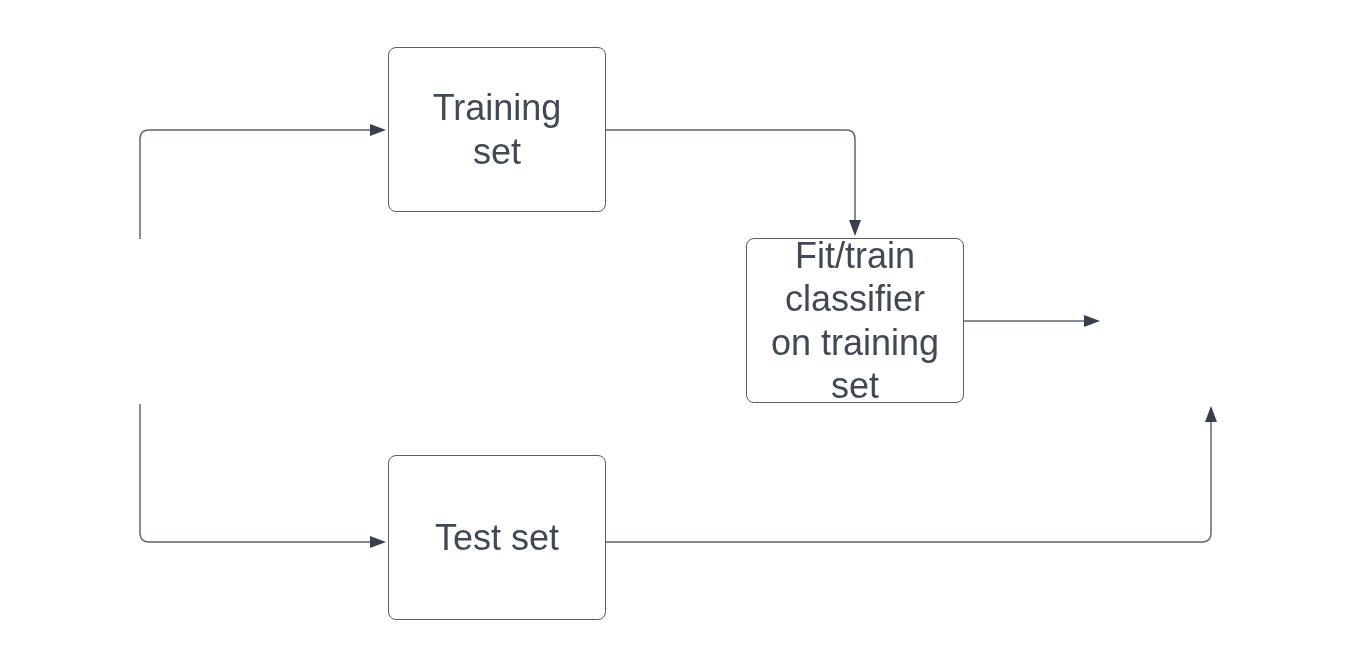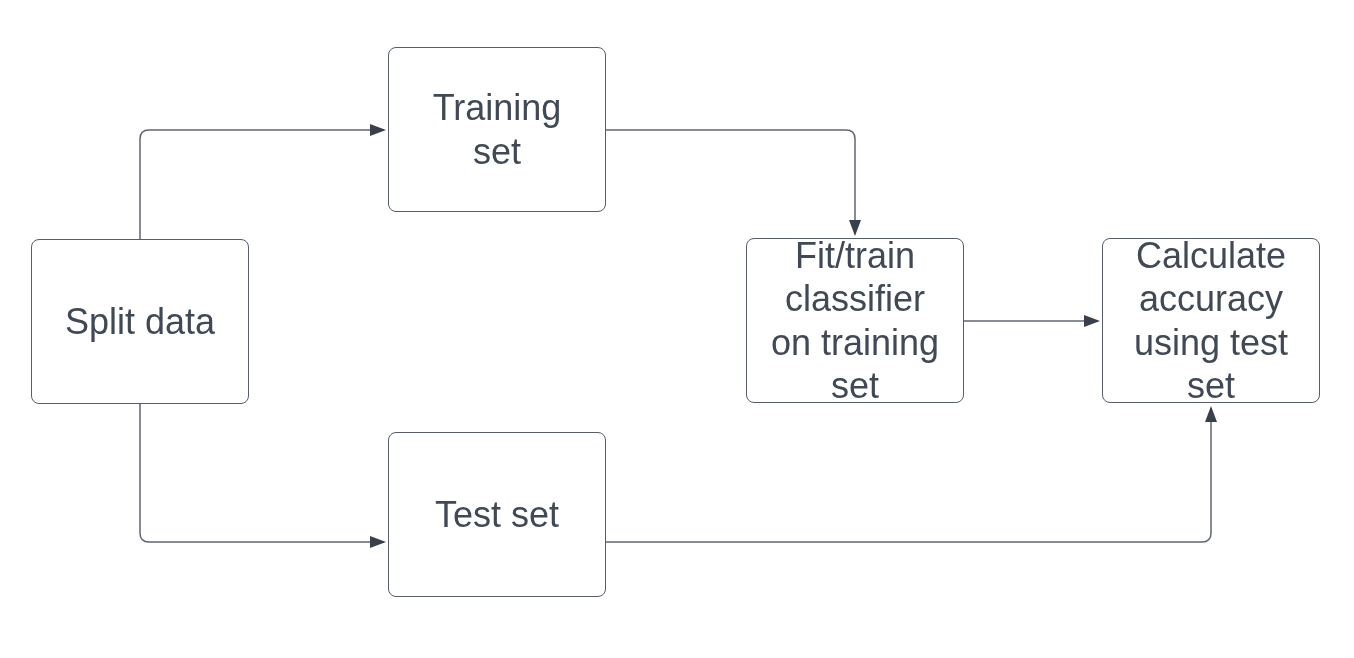--- a/index.html
+++ b/index.html
@@ -38,21 +38,21 @@
     color: #414955;
     font-size: 36px;
     line-height: 1.2;
   }
   .node .label {
     display: inline-block;
     max-width: 185px;
   }
   .n-split    { left: 31px;   top: 239px; }
   .n-training { left: 388px;  top: 47px;  }
-  .n-test     { left: 388px;  top: 432px; }
+  .n-test     { left: 388px;  top: 455px; }
   .n-fit      { left: 746px;  top: 238px; justify-content: center; }
   .n-calc     { left: 1102px; top: 238px; }
 </style>
 </head>
 <body>
 
 <div class="canvas">
 
   <svg class="edges" width="1354" height="658" viewBox="0 0 1354 658" xmlns="http://www.w3.org/2000/svg">
     <defs>
@@ -60,33 +60,27 @@
         <path d="M 0 0 L 16 6 L 0 12 Z" fill="#3a404b"></path>
       </marker>
     </defs>
     <path d="M 140 239 L 140 139 Q 140 130 149 130 L 384 130" fill="none" stroke="#606670" stroke-width="1.5" marker-end="url(#arrow)"></path>
     <path d="M 140 404 L 140 533 Q 140 542 149 542 L 384 542" fill="none" stroke="#606670" stroke-width="1.5" marker-end="url(#arrow)"></path>
     <path d="M 606 130 L 846 130 Q 855 130 855 139 L 855 234" fill="none" stroke="#606670" stroke-width="1.5" marker-end="url(#arrow)"></path>
     <path d="M 964 321 L 1098 321" fill="none" stroke="#606670" stroke-width="1.5" marker-end="url(#arrow)"></path>
     <path d="M 606 542 L 1202 542 Q 1211 542 1211 533 L 1211 408" fill="none" stroke="#606670" stroke-width="1.5" marker-end="url(#arrow)"></path>
   </svg>
 
-  <div class="node n-split">
-    <span class="label">Split data</span>
-  </div>
 
   <div class="node n-training">
     <span class="label">Training set</span>
   </div>
 
   <div class="node n-test">
     <span class="label">Test set</span>
   </div>
 
   <div class="node n-fit">
     <span class="label">Fit/train classifier on training set</span>
   </div>
 
-  <div class="node n-calc">
-    <span class="label">Calculate accuracy using test set</span>
-  </div>
 
 </div>
 
 </body></html>

